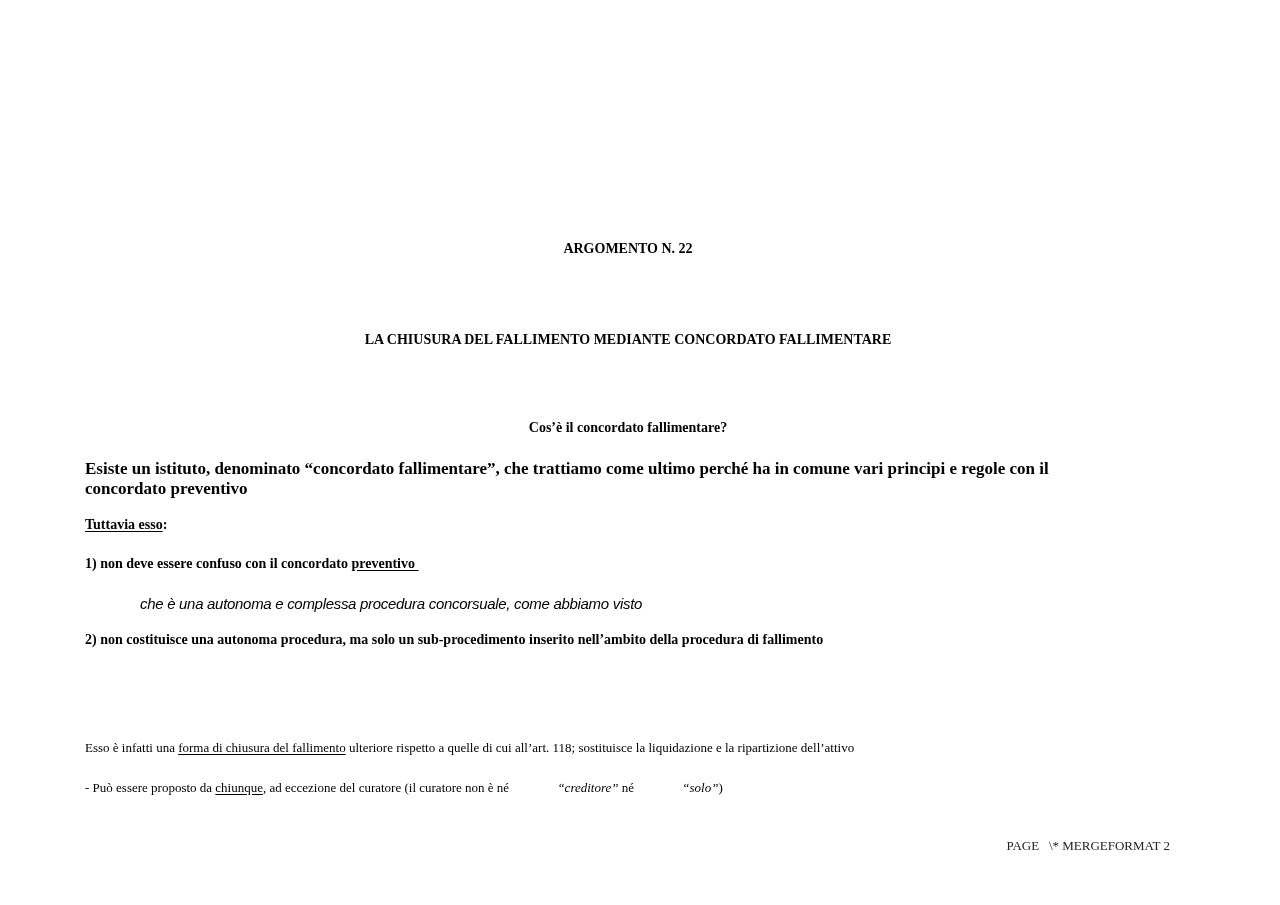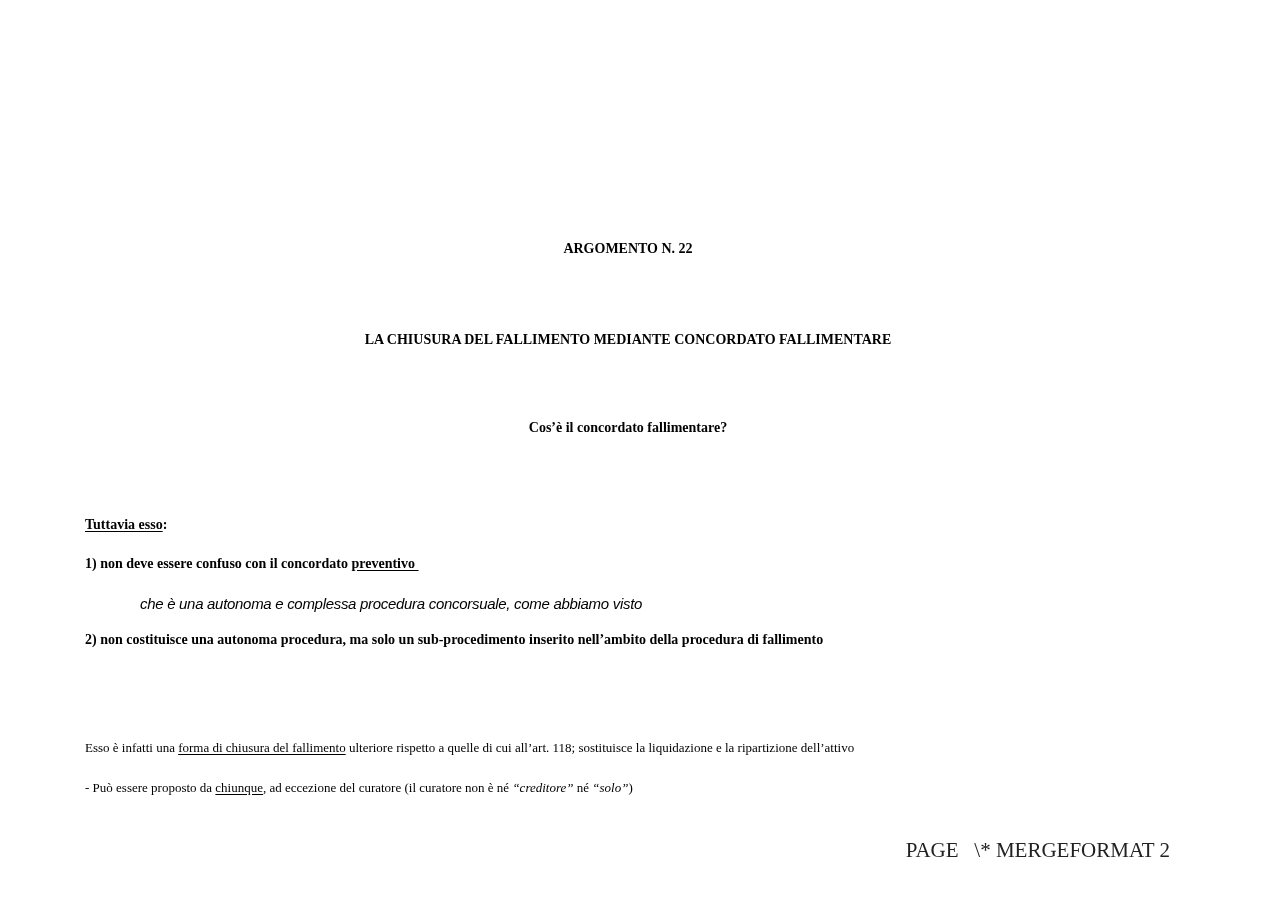--- a/index.html
+++ b/index.html
@@ -4,40 +4,42 @@
   <style>
     html, body { margin: 0; padding: 0; background: #ffffff; }
     body {
       width: 1280px; height: 905px; position: relative; overflow: hidden;
       font-family: "Liberation Serif", "DejaVu Serif", serif;
       color: #000000;
     }
     .abs { position: absolute; white-space: nowrap; }
     .b { font-weight: bold; }
     .u { text-decoration: underline; text-underline-offset: 2px; }
-    .i { font-style: italic; }
+    .i { font-style: italic; margin-left: 45px; }
     .center { left: 0; width: 1256px; text-align: center; }
     .f17 { font-size: 13px; }
     .f17b { font-size: 14px; font-weight: bold; }
     .body-text { font-size: 17px; line-height: 20px; }
     .italic-line { font-family: Liberation Sans, sans-serif; font-style: italic; font-size: 15px; letter-spacing: -0.3px; }
-    .footer { font-size: 21px; color: #222; }
+    .footer { font-size: 13px; color: #222; }
   </style>
 </head>
 <body>
 
 <div>
 
   <div class="abs center f17b" style="top:241px;">ARGOMENTO N. 22</div>
 
   <div class="abs center f17b" style="top:300px;margin-top:32px;">LA CHIUSURA DEL FALLIMENTO MEDIANTE CONCORDATO FALLIMENTARE</div>
 
   <div class="abs center f17b" style="top:420px;">Cos’è il concordato fallimentare?</div>
 
   <div class="abs body-text b" style="left:85px; top:459px;">
+    <div>Esiste un istituto, denominato “concordato fallimentare”, che trattiamo come ultimo perché ha in comune vari principi e regole con il</div>
+    <div>concordato preventivo</div>
   </div>
 
   <div class="abs f17b" style="left:85px; top:517px;text-align:right;"><span class="u">Tuttavia esso</span><span>:</span></div>
 
   <div class="abs f17b" style="left:85px; top:556px; white-space:pre;"><span>1) non deve essere confuso con il concordato </span><span class="u" style="white-space:pre;">preventivo </span></div>
 
   <div class="abs italic-line" style="left:140px; top:595px;">che è una autonoma e complessa procedura concorsuale, come abbiamo visto</div>
 
   <div class="abs f17b" style="left:85px; top:632px;">2) non costituisce una autonoma procedura, ma solo un sub-procedimento inserito nell’ambito della procedura di fallimento</div>
 

